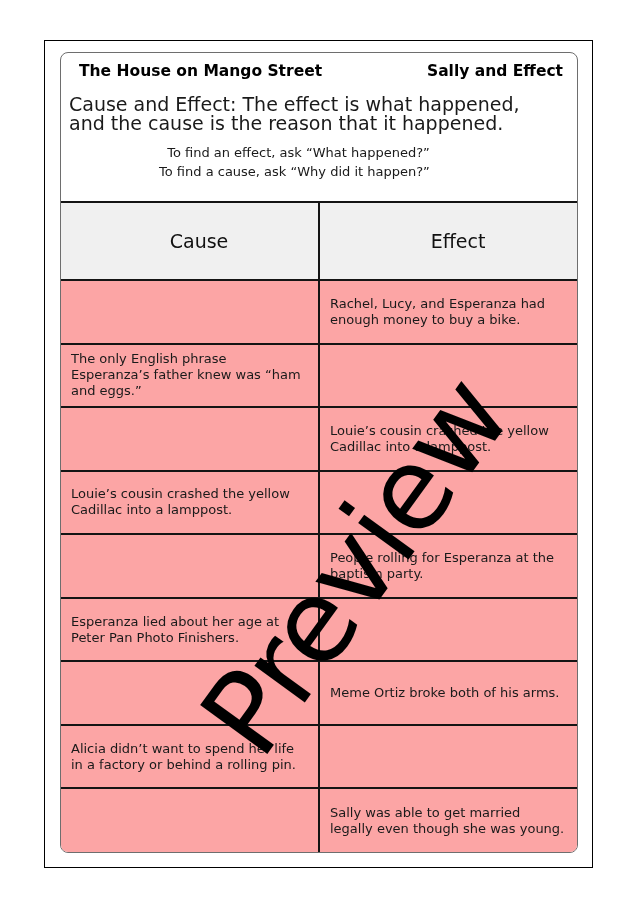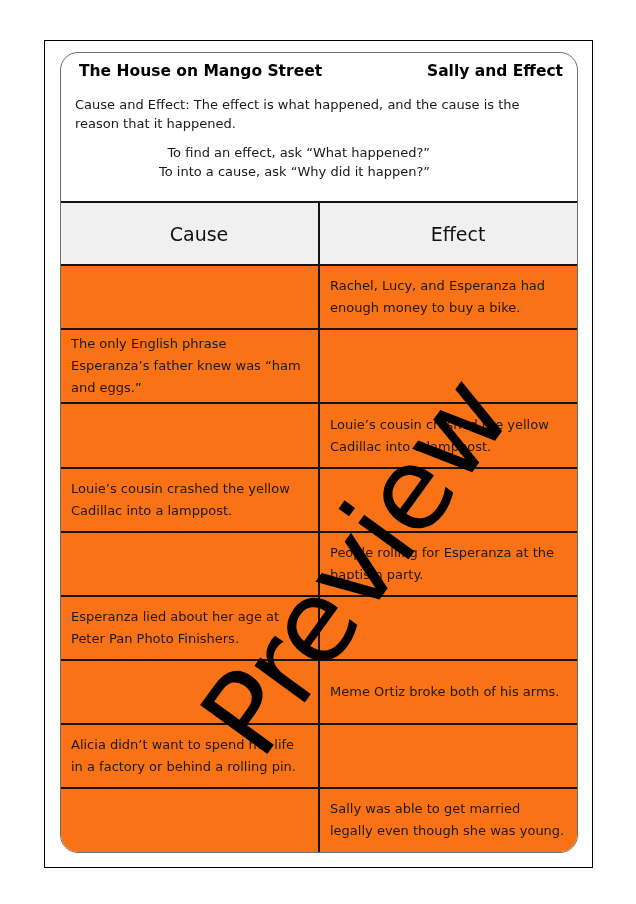--- a/index.html
+++ b/index.html
@@ -23,36 +23,36 @@
     width: 549px; height: 828px;
     border: 1.5px solid #000000;
     background: #ffffff;
   }
   
   .worksheet {
     position: absolute;
     left: 15px; top: 11px;
     width: 518px; height: 801px;
     border: 1.5px solid #6e6e6e;
-    border-radius: 18px;
+    border-radius: 8px;
     overflow: hidden;
     background: #ffffff;
   }
   .ws-header {
     position: absolute; top: 0; left: 0; right: 0; height: 148px;
   }
   .title-row {
     position: absolute; top: 9px; left: 18px; right: 14px;
     display: flex; justify-content: space-between;
     font-size: 15.5px; font-weight: bold; color: #000000;
   }
   .definition {
-    position: absolute; top: 42px; left: 14px;
+    position: absolute; top: 42px; left: 8px;
     width: 482px;
-    font-size: 13px; line-height: 19px;
+    font-size: 19px; line-height: 19px;
   }
   .prompts {
     position: absolute; top: 90px; left: 98px;
     font-size: 13px; line-height: 19px; text-align: right;
   }
   .table-wrap {
     position: absolute; top: 148px; left: 0; right: 0; bottom: 0;
   }
   table.ce-table {
     width: 100%; height: 100%;
@@ -62,34 +62,34 @@
   .col-cause  { width: 258px; }
   .ce-table th, .ce-table td {
     border-top: 2px solid #141414;
     vertical-align: middle;
     padding: 2px 10px;
   }
   .ce-table th:first-child, .ce-table td:first-child {
     border-right: 2px solid #141414;
   }
   .ce-table th {
-    height: 63px;
+    height: 78px;
     background: #f0f0f0;
     font-size: 19px;
     font-weight: normal;
     color: #111111;
     text-align: center;
     padding-left: 29px;
   }
   .ce-table td {
     height: 62px;
     font-size: 13px;
-    line-height: 22px;
+    line-height: 16px;
     text-align: left;
-    background: #f97316;
+    background: #fca5a5;
     margin-left: 8px;
   }
   .watermark {
     position: absolute;
     left: 355px; top: 566px;
     transform: translate(-50%, -50%) rotate(-54deg);
     font-size: 114px;
     letter-spacing: -2px;
     color: #000000;
     white-space: nowrap;
@@ -104,21 +104,21 @@
     <div class="worksheet">
 
       <div class="ws-header">
         <div class="title-row">
           <span>The House on Mango Street</span>
           <span>Sally and Effect</span>
         </div>
         <p class="definition">Cause and Effect: The effect is what happened, and the cause is the reason that it happened.</p>
         <div class="prompts">
           <div>To find an effect, ask “What happened?”</div>
-          <div>To into a cause, ask “Why did it happen?”</div>
+          <div>To find a cause, ask “Why did it happen?”</div>
         </div>
       </div>
 
       <div class="table-wrap">
         <table class="ce-table">
           <colgroup>
               <col class="col-cause">
               <col class="col-effect">
             </colgroup>
           <thead>

